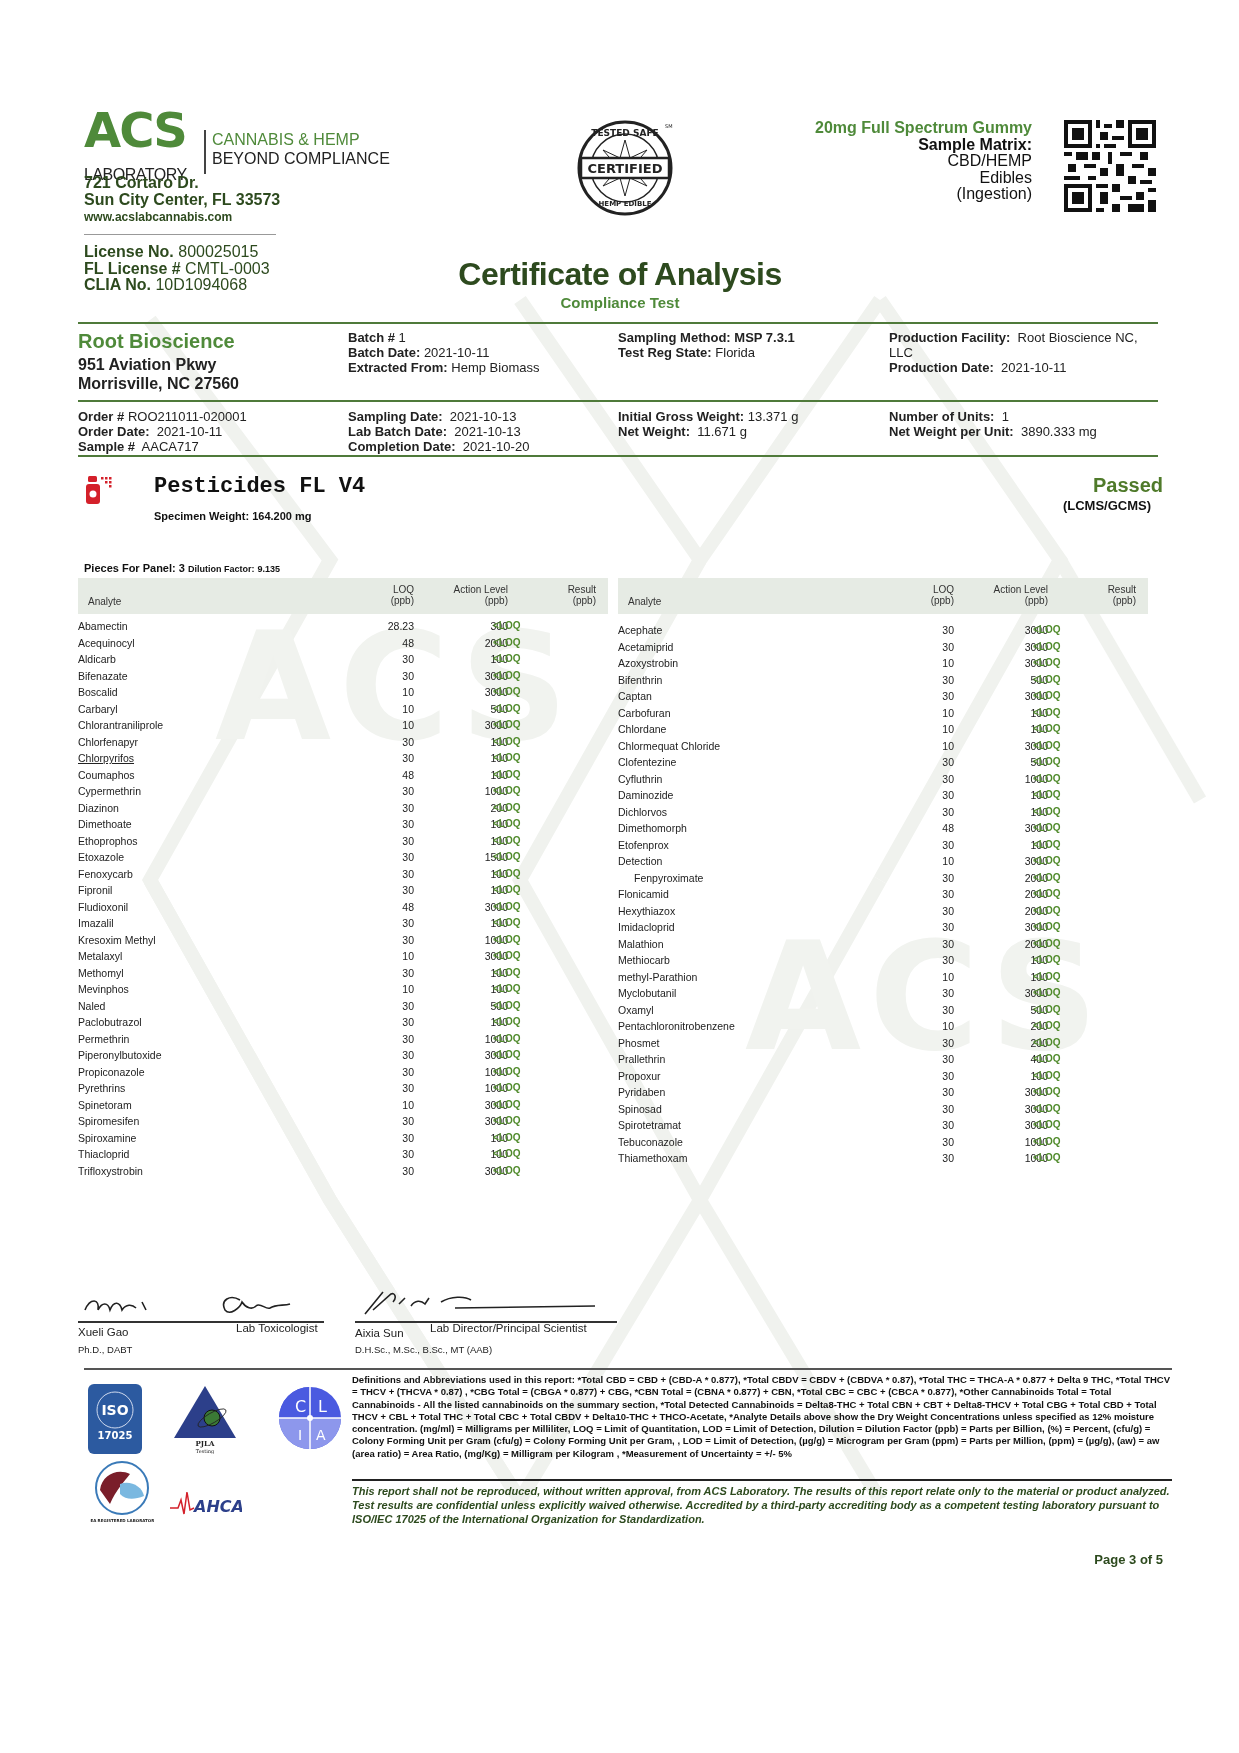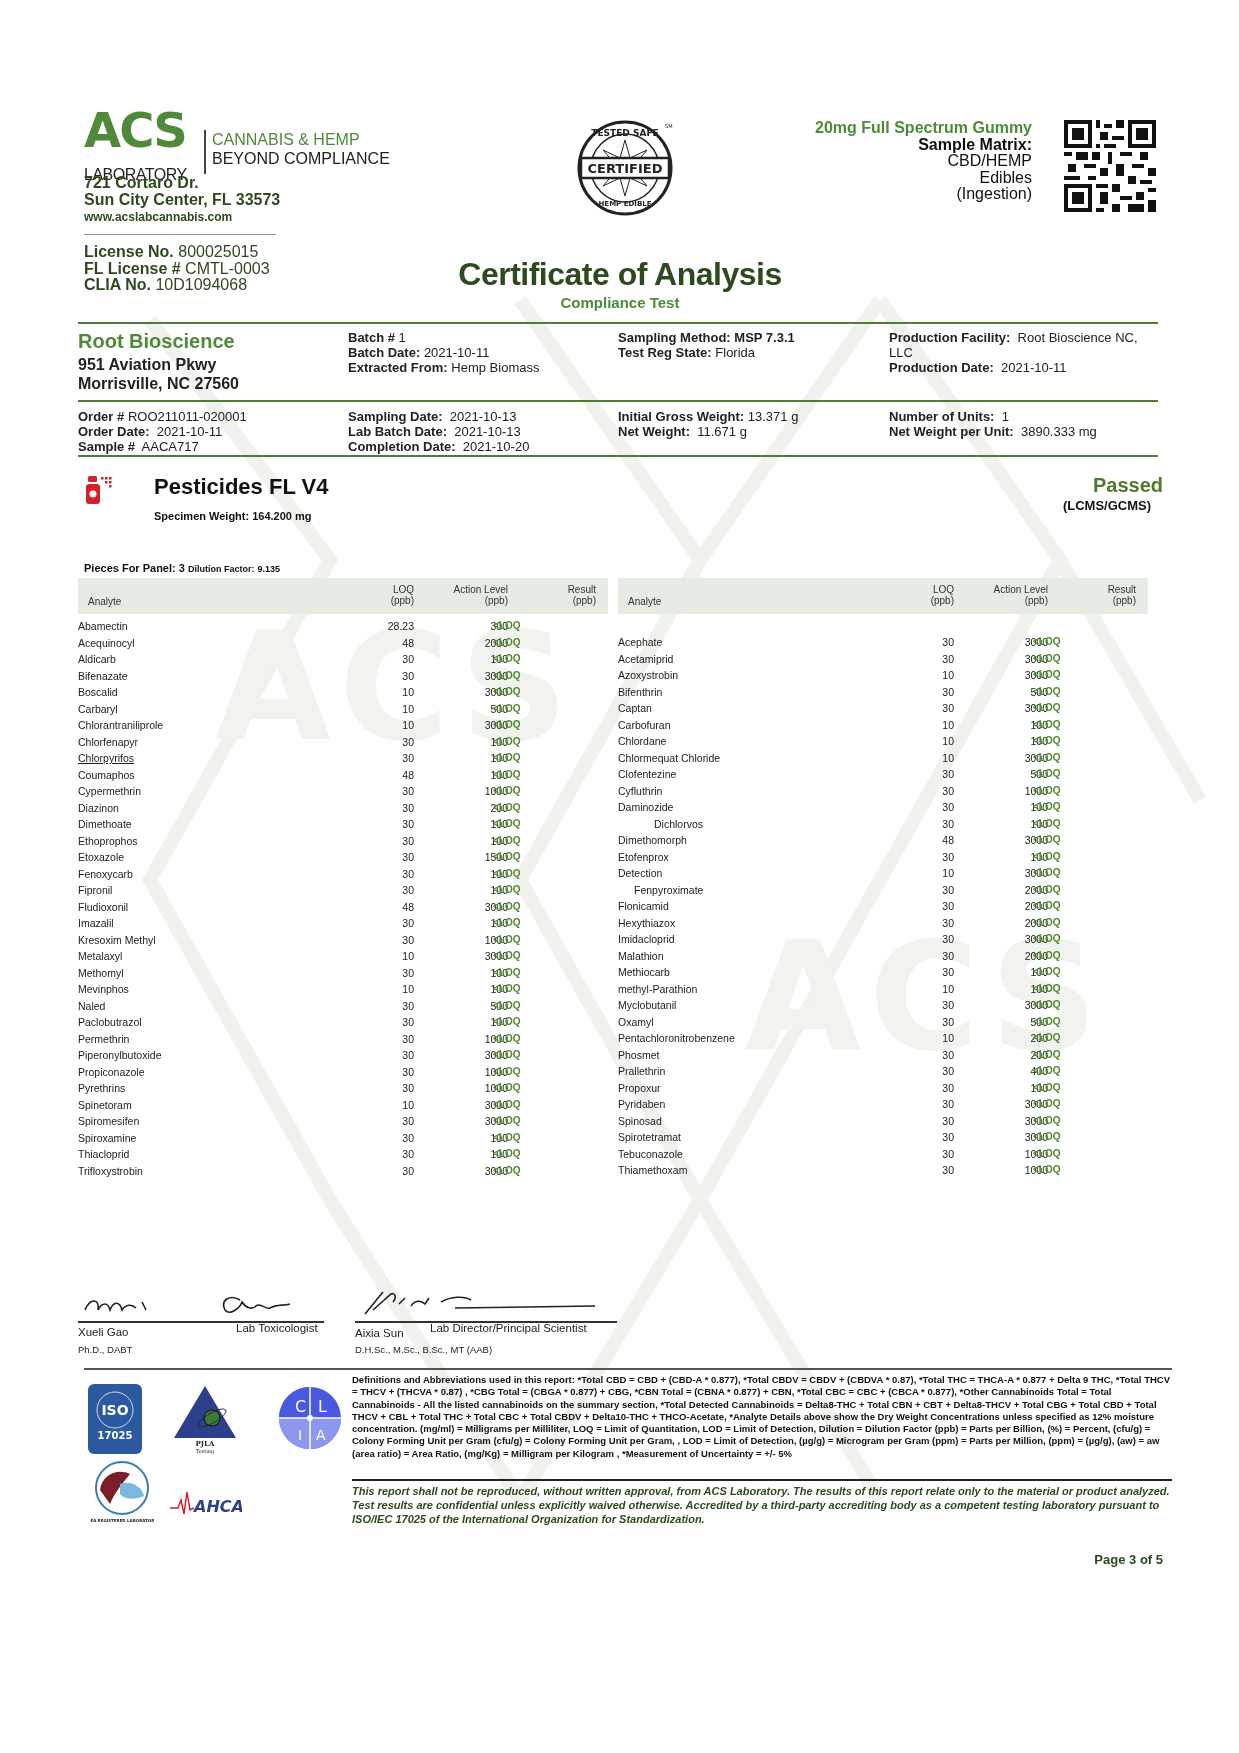--- a/index.html
+++ b/index.html
@@ -32,21 +32,21 @@
   .subtitle { position: absolute; left: 420px; width: 400px; top: 294px; text-align: center; font-size: 15px; font-weight: bold; color: #4f8a3a; }
 
   .hr-green { position: absolute; left: 78px; width: 1080px; height: 1.5px; background: #4f7a3a; }
 
   .client-name { position: absolute; left: 78px; top: 330px; font-size: 20px; font-weight: bold; color: #4f8a3a; }
   .client-addr { position: absolute; left: 78px; top: 355px; font-size: 16px; font-weight: bold; color: #222; line-height: 19px; }
   .info-col { position: absolute; font-size: 13px; line-height: 15px; color: #222; }
   .info-col b { font-weight: bold; }
 
   .panel-icon { position: absolute; left: 86px; top: 474px; width: 32px; height: 32px; }
-  .panel-title { position: absolute; left: 154px; top: 474px; font-size: 22px; font-weight: bold; color: #111; }
+  .panel-title { position: absolute; left: 154px; top: 474px; font-size: 22px; font-weight: bold; color: #111; font-family: Liberation Mono, monospace; }
   .spec-weight { position: absolute; left: 154px; top: 510px; font-size: 11px; font-weight: bold; color: #111; }
   .passed { position: absolute; right: 76px; top: 474px; font-size: 20px; font-weight: bold; color: #4f7a2a; }
   .method { position: absolute; right: 88px; top: 498px; font-size: 13px; font-weight: bold; color: #111; }
 
   .pieces { position: absolute; left: 84px; top: 562px; font-size: 11px; font-weight: bold; color: #111; }
   .pieces .small { font-size: 9px; }
 
   .tbl { position: absolute; top: 578px; width: 530px; }
   .tbl-head { background: #e6ebe4; height: 36px; position: relative; font-size: 10px; color: #333; }
   .tbl-head .c { position: absolute; top: 6px; line-height: 11px; text-align: right; }
@@ -487,21 +487,21 @@
         </div>
       <div class="c" style="left:350px;width:80px;">
           <div>Action Level</div>
           <div>(ppb)</div>
         </div>
       <div class="c" style="left:460px;width:58px;">
           <div>Result</div>
           <div>(ppb)</div>
         </div>
     </div>
-    <div class="tbl-body" style="padding-top:20px;">
+    <div class="tbl-body" style="padding-top:8px;">
         <div class="tbl-row">
           <span class="c " style="left:0px;">Acephate</span>
           <span class="c " style="right:194px;">30</span>
           <span class="c " style="right:100px;">3000</span>
           <span class="c res" style="left:415px;">&lt;LOQ</span>
         </div>
         <div class="tbl-row">
           <span class="c " style="left:0px;">Acetamiprid</span>
           <span class="c " style="right:194px;">30</span>
           <span class="c " style="right:100px;">3000</span>
@@ -555,21 +555,21 @@
           <span class="c " style="right:100px;">1000</span>
           <span class="c res" style="left:415px;">&lt;LOQ</span>
         </div>
         <div class="tbl-row">
           <span class="c " style="left:0px;">Daminozide</span>
           <span class="c " style="right:194px;">30</span>
           <span class="c " style="right:100px;">100</span>
           <span class="c res" style="left:415px;">&lt;LOQ</span>
         </div>
         <div class="tbl-row">
-          <span class="c " style="left:0px;margin-left:36px;">Dichlorvos</span>
+          <span class="c " style="left:0px;">Dichlorvos</span>
           <span class="c " style="right:194px;">30</span>
           <span class="c " style="right:100px;">100</span>
           <span class="c res" style="left:415px;">&lt;LOQ</span>
         </div>
         <div class="tbl-row">
           <span class="c " style="left:0px;">Dimethomorph</span>
           <span class="c " style="right:194px;">48</span>
           <span class="c " style="right:100px;">3000</span>
           <span class="c res" style="left:415px;">&lt;LOQ</span>
         </div>

